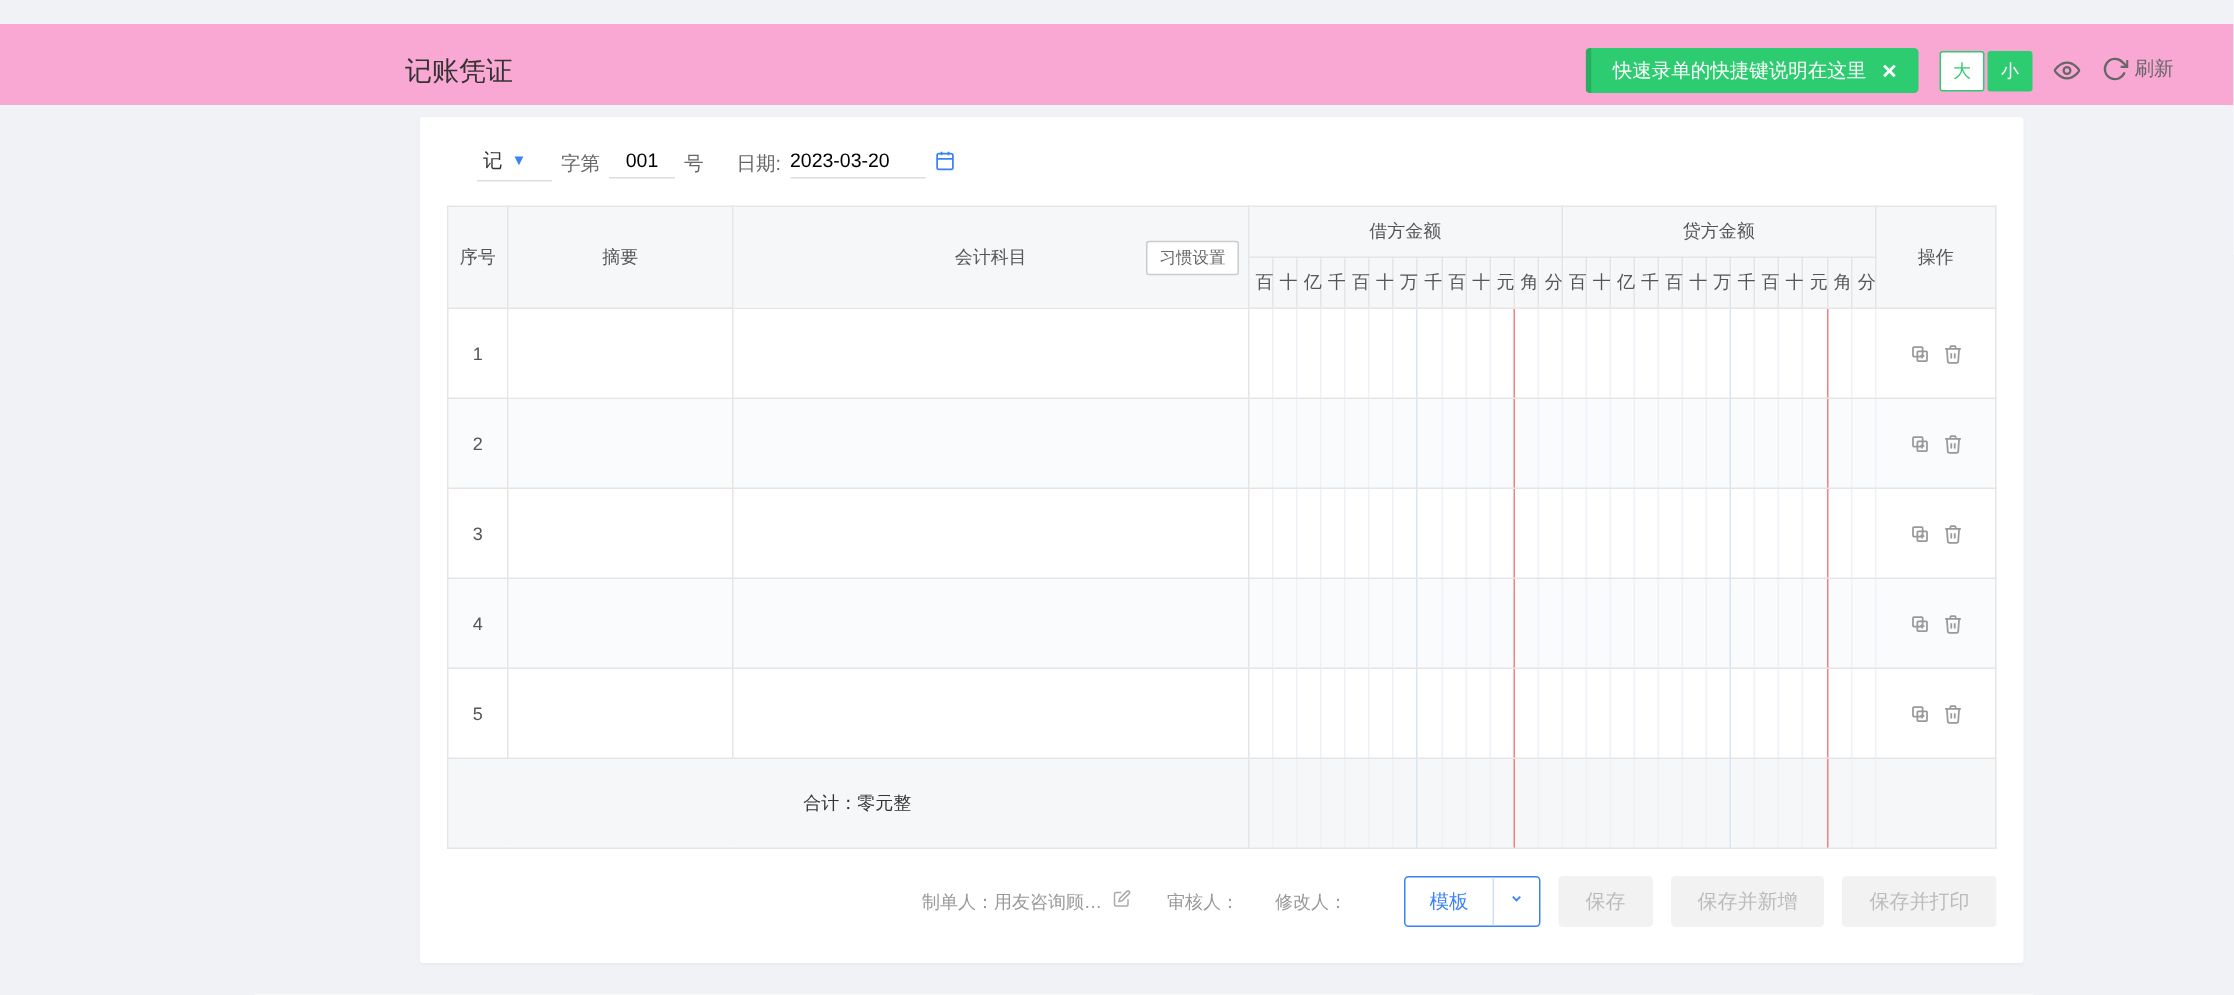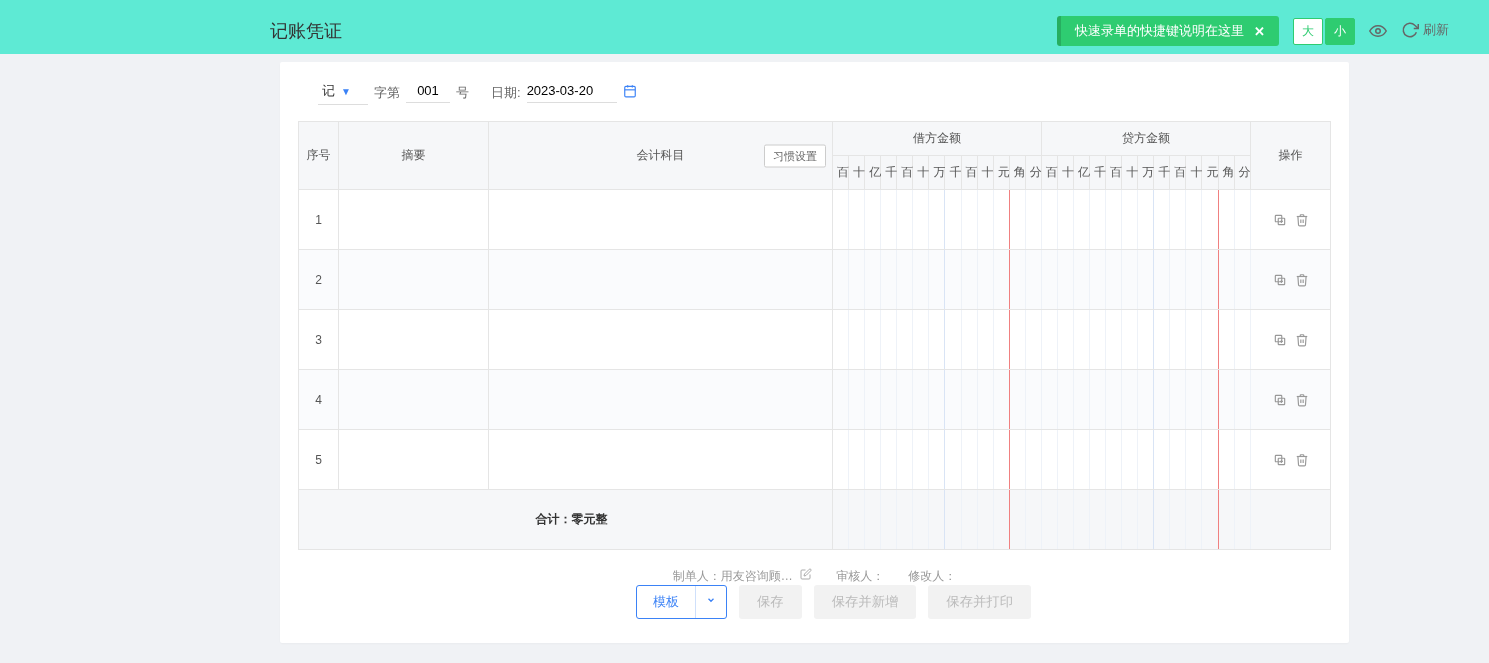--- a/index.html
+++ b/index.html
@@ -10,21 +10,22 @@
       background: #f0f2f5;
       width: 1489px;
       height: 663px;
       overflow: hidden;
     }
     .page-header {
       display: flex;
       align-items: center;
       justify-content: space-between;
       padding: 16px 40px 8px 40px;
-      background: #5eead4;
+      background: #f9a8d4;
+      margin-top: 16px;
     }
     .page-title {
       font-size: 18px;
       font-weight: 500;
       color: #333;
       margin-left: 230px;
     }
     .header-right {
       display: flex;
       align-items: center;
@@ -191,30 +192,29 @@
       vertical-align: top;
     }
     tr.data-even td { background: #fafbfd; }
     td.digit-c { color: #999; }
     td.digit-c.sep-wan { border-right: 1px solid #d9e4f5; }
     td.digit-c.sep-yuan { border-right: 1px solid #f08080; }
     td.digit-c.sep-normal { border-right: 1px solid #eef2f8; }
     td.ops-cell { color: #888; }
     .op-icon { display: inline-block; margin: 0 4px; cursor: pointer; }
     .op-icon svg { width: 14px; height: 14px; vertical-align: middle; }
-    .total-row td { background: #f6f7f9; height: 60px; font-weight: bold; }
+    .total-row td { background: #f6f7f9; height: 60px; }
     .total-label { text-align: left; padding-left: 12px; color: #333; font-size: 13px; }
 
     
     .card-footer {
       display: flex;
       align-items: center;
-      justify-content: space-between;
+      justify-content: flex-end;
       padding-top: 18px;
-      flex-direction: column;
     }
     .footer-left {
       display: flex;
       align-items: center;
       gap: 24px;
       color: #999;
       font-size: 12px;
     }
     .footer-left .edit-icon { margin-left: 4px; cursor: pointer; color: #aaa; }
     .footer-right { display: flex; align-items: center; gap: 12px; margin-left: 38px; }

